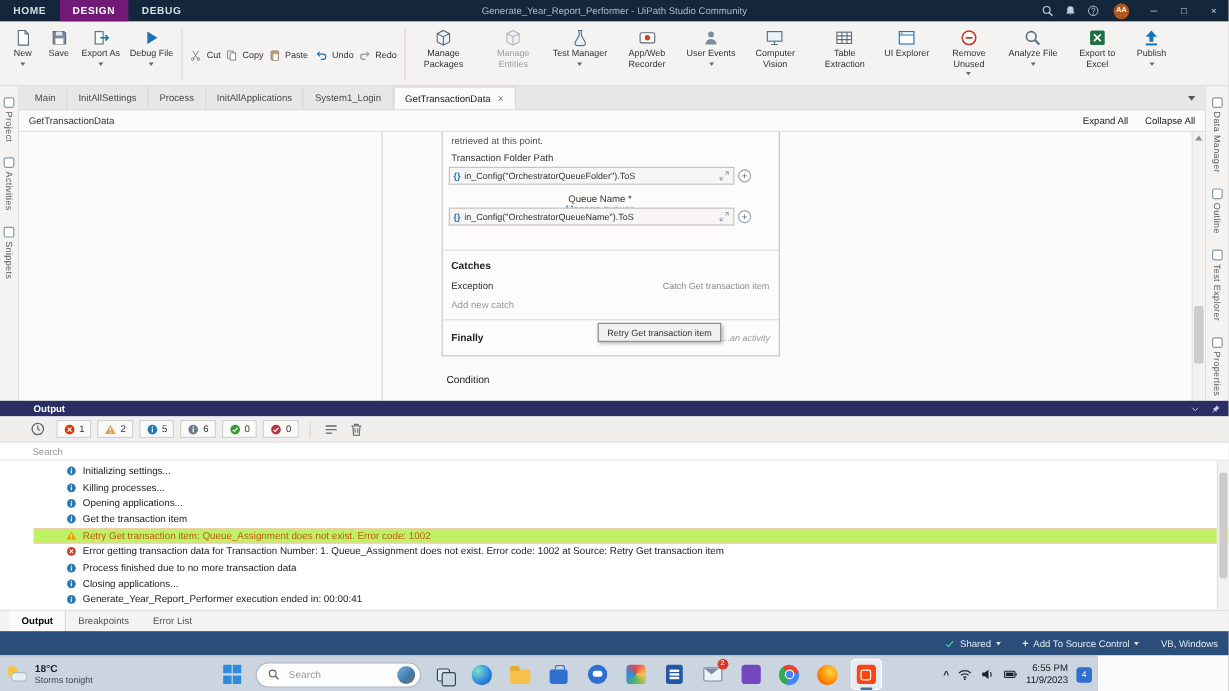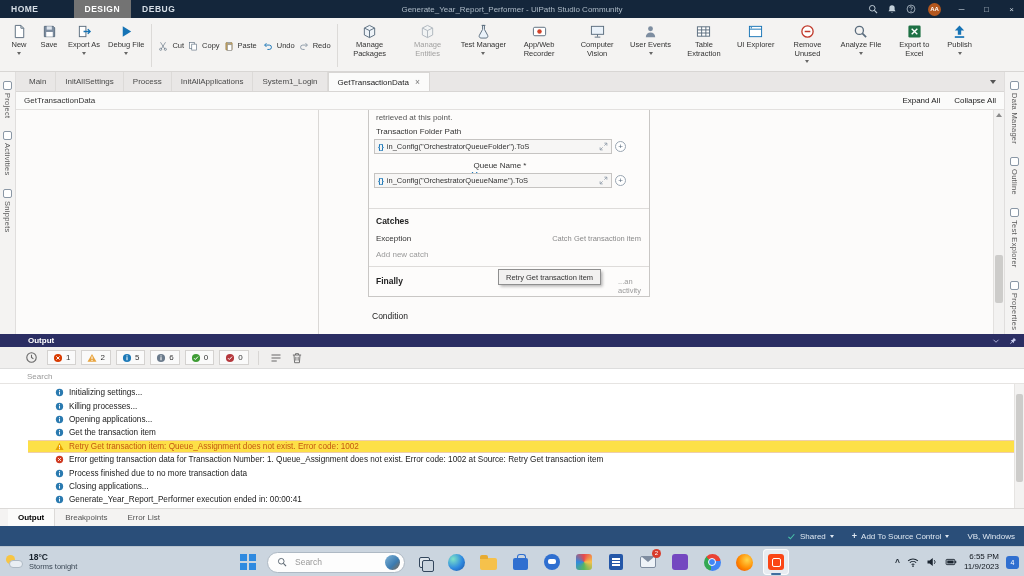--- a/index.html
+++ b/index.html
@@ -5,21 +5,21 @@
   html,body{margin:0;padding:0;background:#8d8d8d;}
   *{box-sizing:border-box;}
   .screen{position:relative;width:1024px;height:576px;overflow:hidden;background:#fcfbfa;
     font-family:"Liberation Sans","DejaVu Sans",sans-serif;cursor:default;}
   svg{display:block;}
   .ic,.ci,.li{pointer-events:none;}
 
   
   .titlebar{position:absolute;top:0;left:0;width:1024px;height:18px;background:#14263b;display:flex;align-items:center;color:#c9d4de;}
   .tb-menuitem{padding:0 11px;height:18px;line-height:18px;font-size:8.5px;font-weight:bold;letter-spacing:.5px;color:#d6dee6;}
-  .tb-menuitem.active{background:#737373;color:#fff;margin-left:24px;}
+  .tb-menuitem.active{background:#701a75;color:#fff;}
   .tb-title{position:absolute;left:0;right:0;text-align:center;font-size:8px;color:#aebbc7;pointer-events:none;}
   .tb-right{margin-left:auto;display:flex;align-items:center;z-index:2;}
   .tb-iconbtn{width:19px;height:18px;display:flex;align-items:center;justify-content:center;color:#c3cfd9;}
   .tb-iconbtn svg{width:10px;height:10px;}
   .avatar{width:13px;height:13px;border-radius:50%;background:#b3571f;color:#fff;font-size:6px;font-weight:bold;
     display:flex;align-items:center;justify-content:center;margin:0 8px;}
   .winbtn{width:25px;height:18px;display:flex;align-items:center;justify-content:center;font-size:8px;color:#cfd8e0;}
 
   
   .ribbon{position:absolute;top:18px;left:0;width:1024px;height:54px;background:#f4f3f2;border-bottom:1px solid #d8d6d4;
@@ -70,21 +70,21 @@
   .plusbtn{width:11px;height:11px;border:1px solid #9aa6b2;border-radius:50%;color:#5a6c7d;font-size:8px;line-height:9px;
     text-align:center;flex:none;background:#fff;}
   .lab2row{position:absolute;left:7px;top:51px;width:248px;display:flex;justify-content:space-between;align-items:center;flex-direction:column;}
   .link{color:#1673b5;font-size:8px;}
   .cdiv{position:absolute;left:0;right:0;border-top:1px solid #dedcda;}
   .sect{position:absolute;left:7px;font-size:8.5px;font-weight:bold;color:#222;}
   .excrow{position:absolute;left:7px;right:8px;top:124px;display:flex;justify-content:space-between;align-items:center;}
   .exclabel{font-size:8px;color:#333;}
   .excval{font-size:7.5px;color:#8a8a8a;}
   .addcatch{position:absolute;left:7px;top:140px;font-size:8px;color:#999;}
-  .drophint{position:absolute;left:249px;top:167px;font-size:7.5px;color:#9a9a9a;}
+  .drophint{position:absolute;left:233px;top:167px;font-size:7.5px;color:#9a9a9a;font-style:italic;}
   .tooltip{position:absolute;left:482px;top:159px;height:16px;line-height:15px;padding:0 7px;background:#f2f1f0;
     border:1px solid #8f8f8f;font-size:7.5px;color:#333;box-shadow:1.5px 1.5px 3px rgba(0,0,0,.3);z-index:5;white-space:nowrap;}
   .condition{position:absolute;left:356px;top:201px;font-size:8.5px;color:#222;}
   .canvas-scroll{position:absolute;right:0;top:0;bottom:0;width:11px;background:#f3f2f1;border-left:1px solid #e3e1df;}
   .cs-arrow{position:absolute;top:3px;left:2px;width:0;height:0;border-left:3.5px solid transparent;border-right:3.5px solid transparent;border-bottom:4px solid #8a8a8a;}
   .cs-thumb{position:absolute;left:1px;right:1px;top:145px;height:48px;background:#cdccca;border-radius:2px;}
 
   
   .output{position:absolute;top:334px;left:0;width:1024px;height:192px;background:#fff;display:flex;flex-direction:column;}
   .out-header{height:13px;background:#2b2e63;color:#fff;display:flex;align-items:center;font-size:8px;padding:0 7px;}
@@ -97,38 +97,38 @@
   .chip .ci{width:10px;height:10px;}
   .tool-sep{width:1px;height:14px;background:#d8d6d4;margin:0 4px;}
   .tbicbtn{width:16px;height:16px;display:flex;align-items:center;justify-content:center;color:#666;}
   .tbicbtn svg{width:12px;height:12px;}
   .out-search{height:15px;border-bottom:1px solid #e6e4e2;display:flex;align-items:center;background:#fff;}
   .out-search input{border:none;outline:none;width:100%;font-size:8px;padding:0 0 0 27px;color:#333;font-family:inherit;background:transparent;}
   input::placeholder{color:#999;}
   .out-logs{flex:1;position:relative;overflow:hidden;padding-top:2px;background:#fff;padding-left:28px;}
   .logrow{height:13.4px;display:flex;align-items:center;gap:5px;padding-left:27px;font-size:8.2px;color:#222;}
   .logrow .li{width:9px;height:9px;flex:none;}
-  .logrow.warnsel{background:#fde047;border-top:1px solid #eeceac;border-bottom:1px solid #eeceac;color:#c45911;}
+  .logrow.warnsel{background:#bef264;border-top:1px solid #eeceac;border-bottom:1px solid #eeceac;color:#c45911;}
   .log-scroll{position:absolute;right:0;top:0;bottom:0;width:10px;background:#f3f2f1;border-left:1px solid #e6e4e2;}
   .ls-thumb{position:absolute;left:1px;right:1px;top:10px;height:88px;background:#cdccca;border-radius:2px;}
   .out-tabs{height:18px;background:#f4f3f2;border-top:1px solid #dcdad8;display:flex;align-items:center;padding-left:8px;font-size:8px;color:#555;}
   .otab{padding:0 10px;height:100%;display:flex;align-items:center;}
   .otab.active{color:#000;font-weight:bold;background:#fbfbfa;border-right:1px solid #dcdad8;}
 
   
   .statusbar{position:absolute;top:526px;left:0;width:1024px;height:20px;background:#2a4e79;display:flex;align-items:center;
     color:#dfe8f2;font-size:8px;padding:0 9px;gap:18px;}
   .sb-spacer{flex:1;}
   .sb-item{display:flex;align-items:center;gap:4px;}
   .sb-item svg{width:9px;height:9px;}
   .caret-light{width:0;height:0;border-left:2.5px solid transparent;border-right:2.5px solid transparent;border-top:3px solid #dfe8f2;}
   .sb-plus{font-size:9px;font-weight:bold;line-height:1;}
 
   
-  .taskbar{position:absolute;top:546px;left:0;width:1024px;height:30px;background:#cbd5df;border-top:1px solid #b9c4cf;}
+  .taskbar{position:absolute;top:546px;left:0;width:915px;height:30px;background:#cbd5df;border-top:1px solid #b9c4cf;}
   .weather{position:absolute;left:6px;top:0;height:30px;display:flex;align-items:center;gap:5px;}
   .w-icon{position:relative;width:18px;height:15px;}
   .w-sun{position:absolute;left:0;top:0;width:9px;height:9px;border-radius:50%;background:#f7c543;}
   .w-cloud{position:absolute;left:3px;top:5px;width:14px;height:8px;border-radius:5px;background:#e9eef3;border:1px solid #aeb9c4;}
   .w-temp{font-size:8.5px;color:#16202b;font-weight:bold;line-height:1.15;}
   .w-desc{font-size:7.5px;color:#3a4754;line-height:1.15;}
   .tb-center{position:absolute;left:50%;top:0;height:30px;transform:translateX(-50%);display:flex;align-items:center;gap:6px;}
   .start{width:26px;height:26px;display:flex;align-items:center;justify-content:center;border-radius:4px;}
   .winlogo{display:grid;grid-template-columns:7px 7px;grid-template-rows:7px 7px;gap:1.5px;}
   .winlogo div{background:#2f8ae0;}
@@ -441,30 +441,30 @@
           <span class="caret"></span>
         </div>
       <div class="rbtn">
           <svg class="ic">
             <use href="#i-recorder"></use>
           </svg>
           <span class="rlbl">App/Web Recorder</span>
         </div>
       <div class="rbtn">
           <svg class="ic">
-            <use href="#i-monitor"></use>
-          </svg>
-          <span class="rlbl">Computer Vision</span>
-        </div>
-      <div class="rbtn">
-          <svg class="ic">
             <use href="#i-user"></use>
           </svg>
           <span class="rlbl">User Events</span>
           <span class="caret"></span>
+        </div>
+      <div class="rbtn">
+          <svg class="ic">
+            <use href="#i-monitor"></use>
+          </svg>
+          <span class="rlbl">Computer Vision</span>
         </div>
       <div class="rbtn">
           <svg class="ic">
             <use href="#i-table"></use>
           </svg>
           <span class="rlbl">Table Extraction</span>
         </div>
       <div class="rbtn">
           <svg class="ic">
             <use href="#i-ui"></use>

